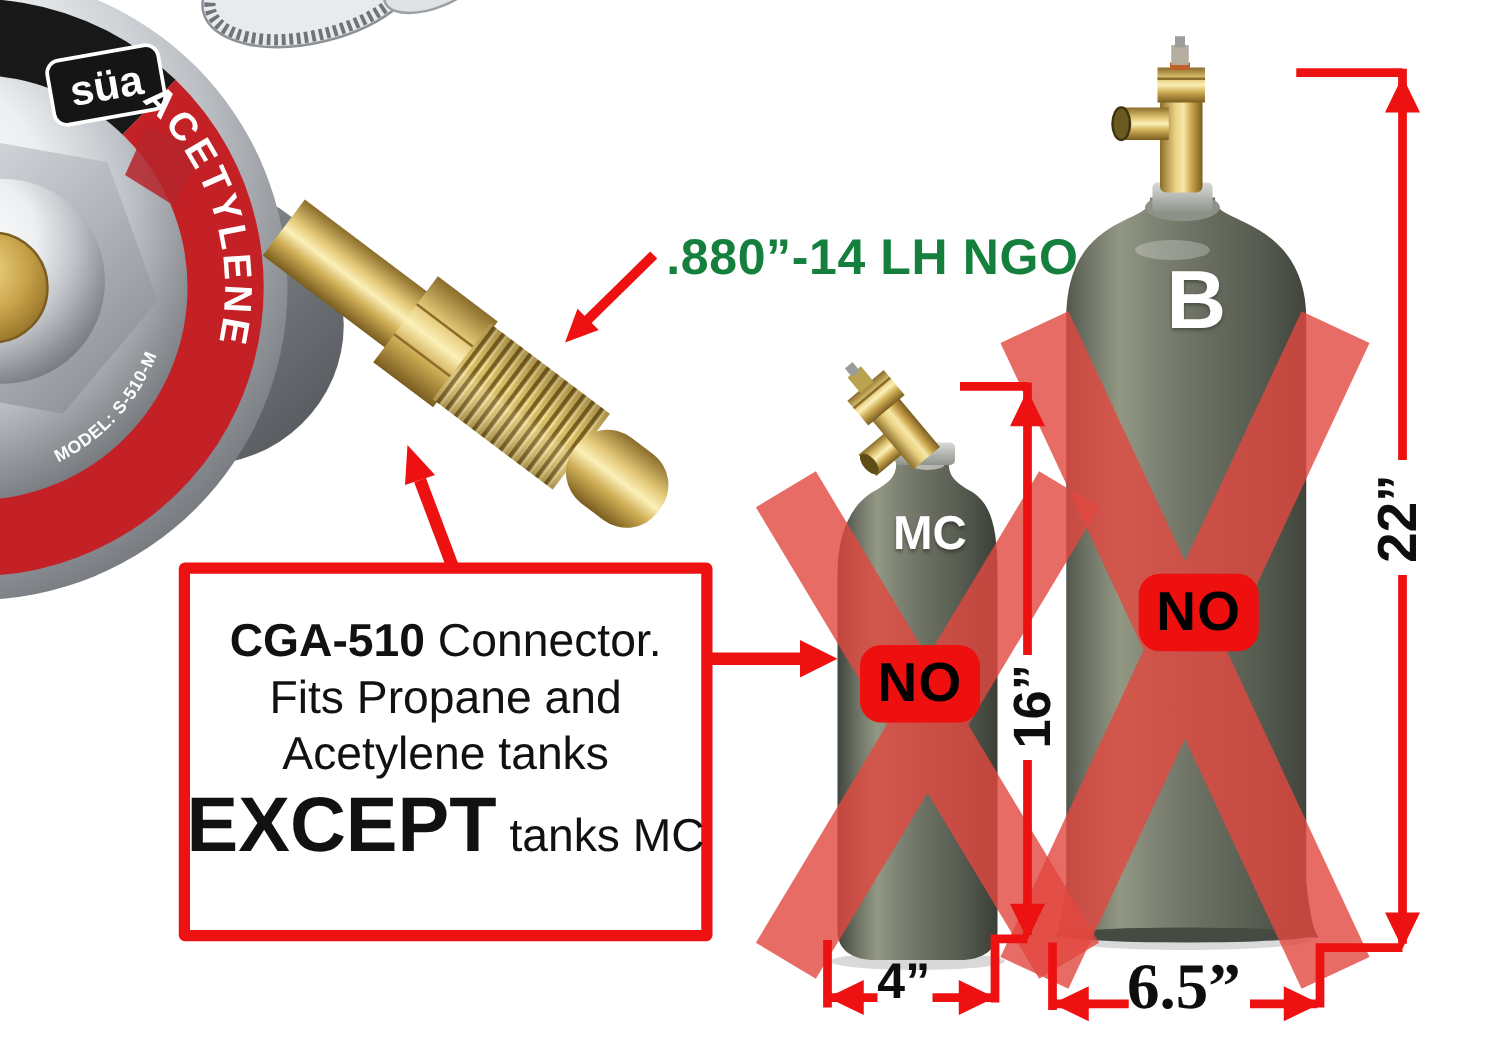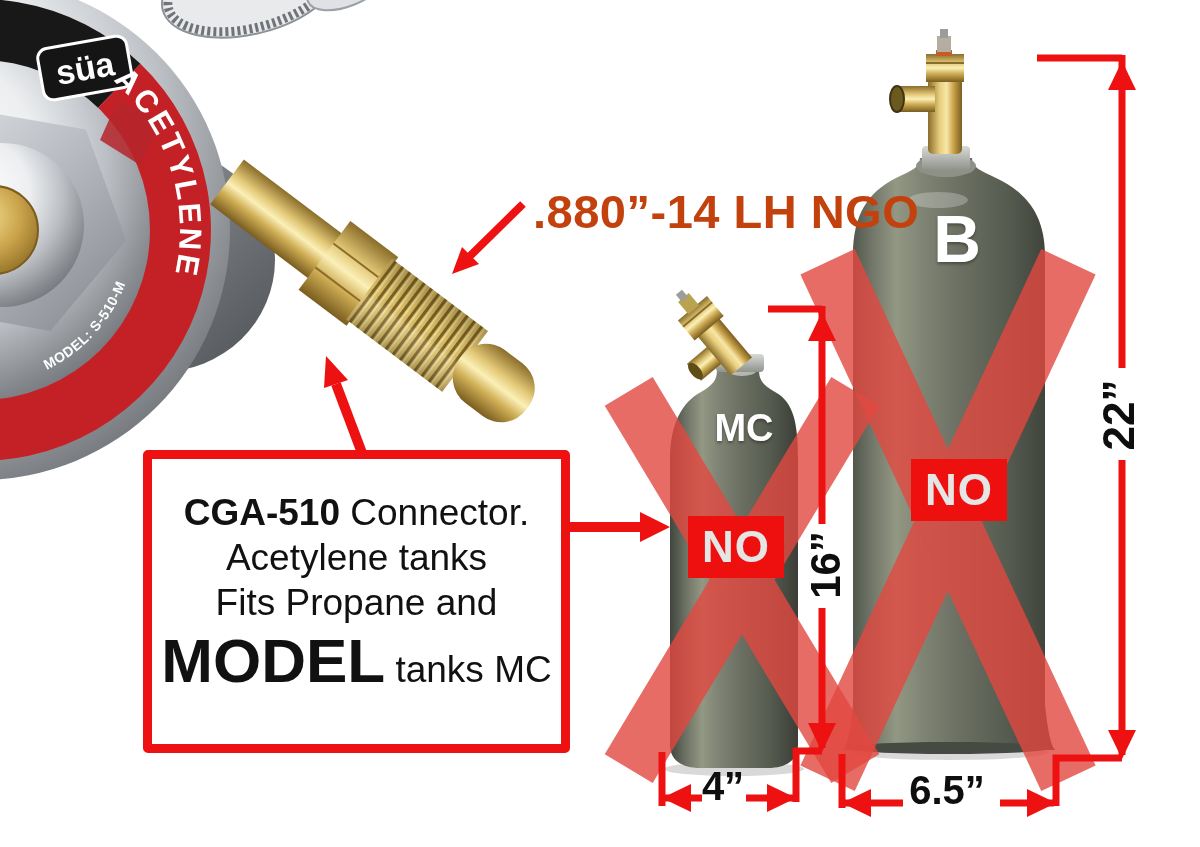--- a/index.html
+++ b/index.html
@@ -1,41 +1,41 @@
 <!DOCTYPE html>
 <html><head>
 <meta charset="utf-8">
 <style>
   html,body{margin:0;padding:0;background:#fff;}
   .canvas{position:relative;width:1200px;height:847px;background:#fff;overflow:hidden;
           font-family:"Liberation Sans",sans-serif;}
   .canvas svg{position:absolute;left:0;top:0;}
   svg text{font-family:"Liberation Sans",sans-serif;}
   .abs{position:absolute;}
-  .thread-label{left:533px;top:184px;font-size:47px;font-weight:700;color:#c2410c;letter-spacing:.5px;white-space:nowrap;}
+  .thread-label{left:533px;top:184px;font-size:40px;font-weight:700;color:#15803d;letter-spacing:.5px;white-space:nowrap;}
   .info-box{left:143px;top:450px;width:427px;height:303px;box-sizing:border-box;
             border:9px solid #ee1111;border-radius:5px;background:#fff;
             display:flex;flex-direction:column;justify-content:center;align-items:center;
             text-align:center;color:#111;padding:2px 4px;}
   .info-box .ln{font-size:37px;line-height:45px;white-space:nowrap;}
   .info-box .ln b{font-weight:700;}
   .info-box .ln4{line-height:72px;white-space:nowrap;}
   .info-box .except{font-size:62px;font-weight:700;}
   .info-box .ln4rest{font-size:37px;}
   .info-box .ln5{font-size:37px;line-height:50px;white-space:nowrap;}
   .dim-label{font-weight:700;color:#0e0e0e;white-space:nowrap;}
   .dim-16{left:826px;top:565px;font-size:42px;transform:translate(-50%,-50%) rotate(-90deg);}
   .dim-22{left:1119px;top:415px;font-size:44px;transform:translate(-50%,-50%) rotate(-90deg);}
   .dim-4{left:723px;top:786px;font-size:40px;transform:translate(-50%,-50%);}
-  .dim-65{left:947px;top:790px;font-size:40px;transform:translate(-50%,-50%);}
+  .dim-65{left:947px;top:790px;font-size:52px;transform:translate(-50%,-50%);font-family:Liberation Serif, serif;}
   .tank-letter{color:#fff;font-weight:700;text-shadow:0 2px 3px rgba(0,0,0,.35);}
   .mc-letter{left:744px;top:428px;font-size:38px;transform:translate(-50%,-50%);}
   .b-letter{left:957px;top:239px;font-size:66px;transform:translate(-50%,-50%);}
-  .no-badge{width:96px;height:62px;background:#ee0f0f;color:#e5e5e5;font-weight:700;font-size:44px;
-            display:flex;align-items:center;justify-content:center;letter-spacing:1px;}
+  .no-badge{width:96px;height:62px;background:#ee0f0f;color:#000000;font-weight:700;font-size:44px;
+            display:flex;align-items:center;justify-content:center;letter-spacing:1px;border-radius:17px;}
   .no-mc{left:688px;top:516px;}
   .no-b{left:911px;top:459px;}
 </style>
 </head>
 <body>
 
 <div class="canvas">
 
 <svg width="1200" height="847" viewBox="0 0 1200 847">
   <defs>
@@ -246,23 +246,23 @@
   <g>
     <line x1="566" y1="527" x2="642" y2="527" stroke="#ee1111" stroke-width="10"></line>
     <polygon points="670,527 640,512 640,542" fill="#ee1111"></polygon>
   </g>
 </svg>
 
 <div class="abs thread-label">.880”-14 LH NGO</div>
 
 <div class="abs info-box">
   <div class="ln"><b>CGA-510</b><span> Connector.</span></div>
+  <div class="ln">Fits Propane and</div>
   <div class="ln">Acetylene tanks</div>
-  <div class="ln">Fits Propane and</div>
-  <div class="ln4"><span class="except">MODEL</span><span class="ln4rest"> tanks MC</span></div>
+  <div class="ln4"><span class="except">EXCEPT</span><span class="ln4rest"> tanks MC</span></div>
 </div>
 
 <div class="abs tank-letter mc-letter">MC</div>
 <div class="abs tank-letter b-letter">B</div>
 
 <div class="abs no-badge no-mc">NO</div>
 <div class="abs no-badge no-b">NO</div>
 
 <div class="abs dim-label dim-16">16”</div>
 <div class="abs dim-label dim-22">22”</div>

